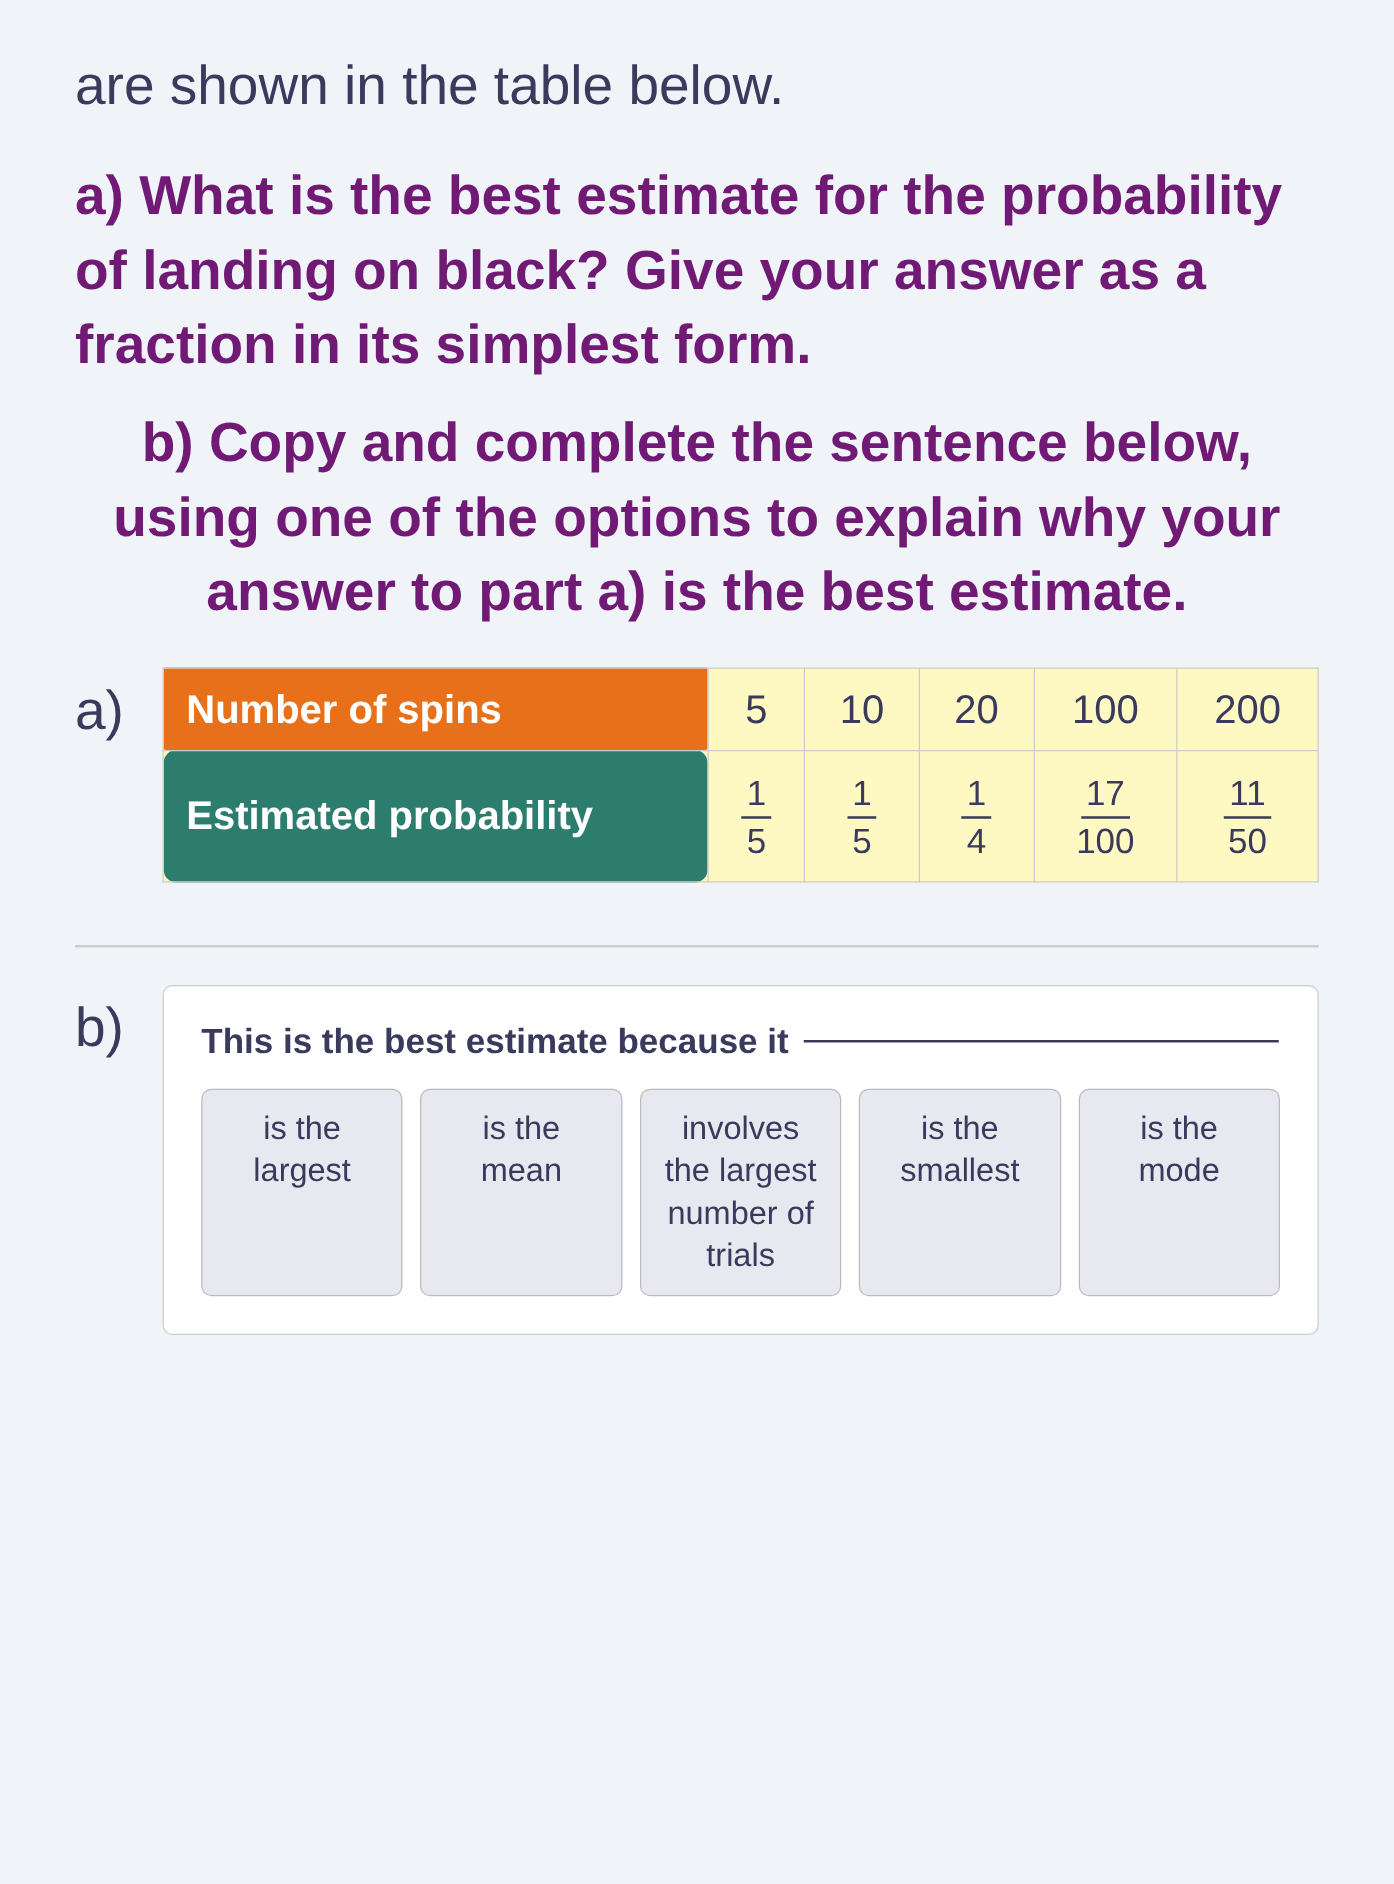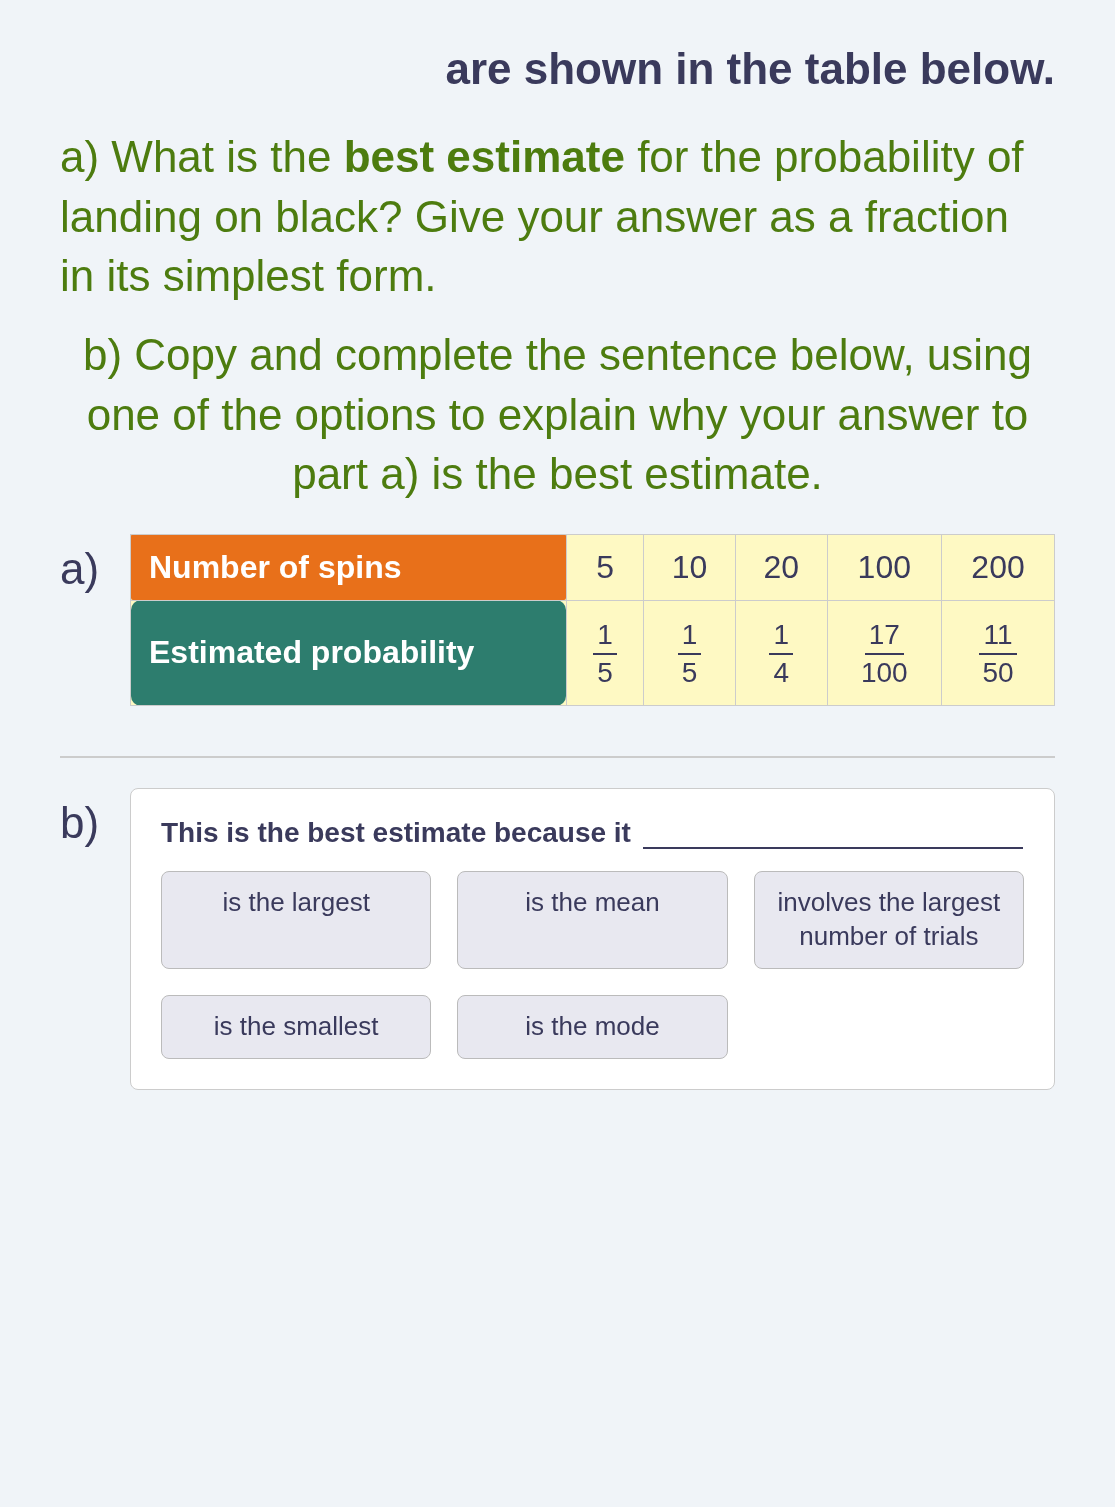--- a/index.html
+++ b/index.html
@@ -8,34 +8,34 @@
       background: #f0f4f8;
       width: 1115px;
       min-height: 1507px;
       display: flex;
       flex-direction: column;
       align-items: center;
       padding: 40px 60px 80px 60px;
     }
 
     .top-text {
-      text-align: right;
+      text-align: left;
       font-size: 44px;
       color: #3a3a5c;
       line-height: 1.3;
       margin-bottom: 10px;
       width: 100%;
-      font-weight: bold;
     }
 
     .question-text {
       font-size: 44px;
-      color: #4d7c0f;
+      color: #701a75;
       line-height: 1.35;
       text-align: left;
+      font-weight: bold;
     }
 
     .question-text.centered {
       text-align: center;
     }
 
     
     .table-section {
       width: 100%;
       display: flex;
@@ -127,36 +127,36 @@
       border-radius: 8px;
       padding: 28px 30px 30px 30px;
     }
 
     .sentence-top {
       font-size: 28px;
       color: #3a3a5c;
       font-weight: bold;
       margin-bottom: 4px;
       display: flex;
-      align-items: flex-end;
+      align-items: center;
       gap: 8px;
     }
 
     .sentence-line {
       display: inline-block;
       border-bottom: 2px solid #3a3a5c;
       width: 380px;
       margin-left: 4px;
       vertical-align: bottom;
     }
 
     .options-grid {
       display: grid;
-      grid-template-columns: repeat(3, 1fr);
-      gap: 26px;
+      grid-template-columns: repeat(5, 1fr);
+      gap: 14px;
       margin-top: 22px;
     }
 
     .option-btn {
       background: #e8e8f0;
       border: 1.5px solid #bbb;
       border-radius: 8px;
       padding: 14px 16px;
       font-size: 26px;
       color: #3a3a5c;

